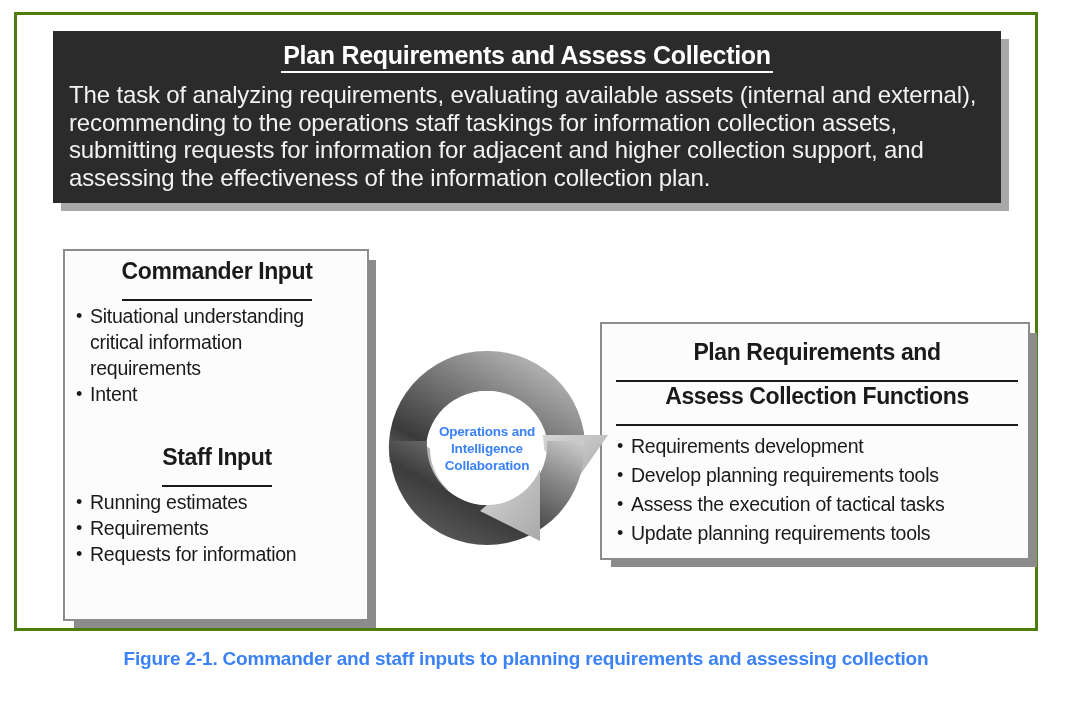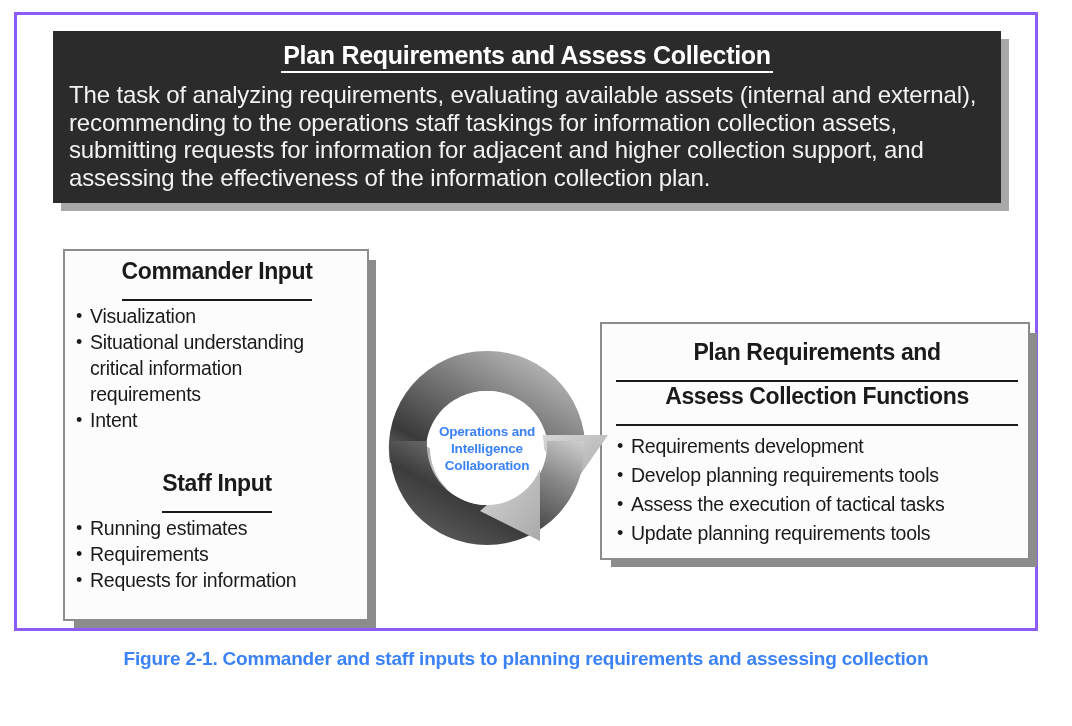--- a/index.html
+++ b/index.html
@@ -16,21 +16,21 @@
     overflow: hidden;
   }
 
   
   #figure-frame {
     position: absolute;
     left: 14px;
     top: 12px;
     width: 1024px;
     height: 619px;
-    border: 3px solid #8b5cf6;
+    border: 3px solid #4d7c0f;
     background: #ffffff;
     box-sizing: border-box;
   }
 
   
   #definition-banner {
     position: absolute;
     left: 36px;
     top: 16px;
     width: 948px;
@@ -226,21 +226,20 @@
 
   <div class="panel" id="commander-panel">
     <div class="panel-shadow-r"></div>
     <div class="panel-shadow-b"></div>
 
     <div class="panel-heading">
       <span>Commander Input</span>
     </div>
 
     <ul class="bullets">
-      <li>Visualization</li>
       <li>Situational understanding</li>
       <li class="cont">critical information</li>
       <li class="cont">requirements</li>
       <li>Intent</li>
     </ul>
 
     <div class="panel-heading" id="staff-heading">
       <span>Staff Input</span>
     </div>
 

